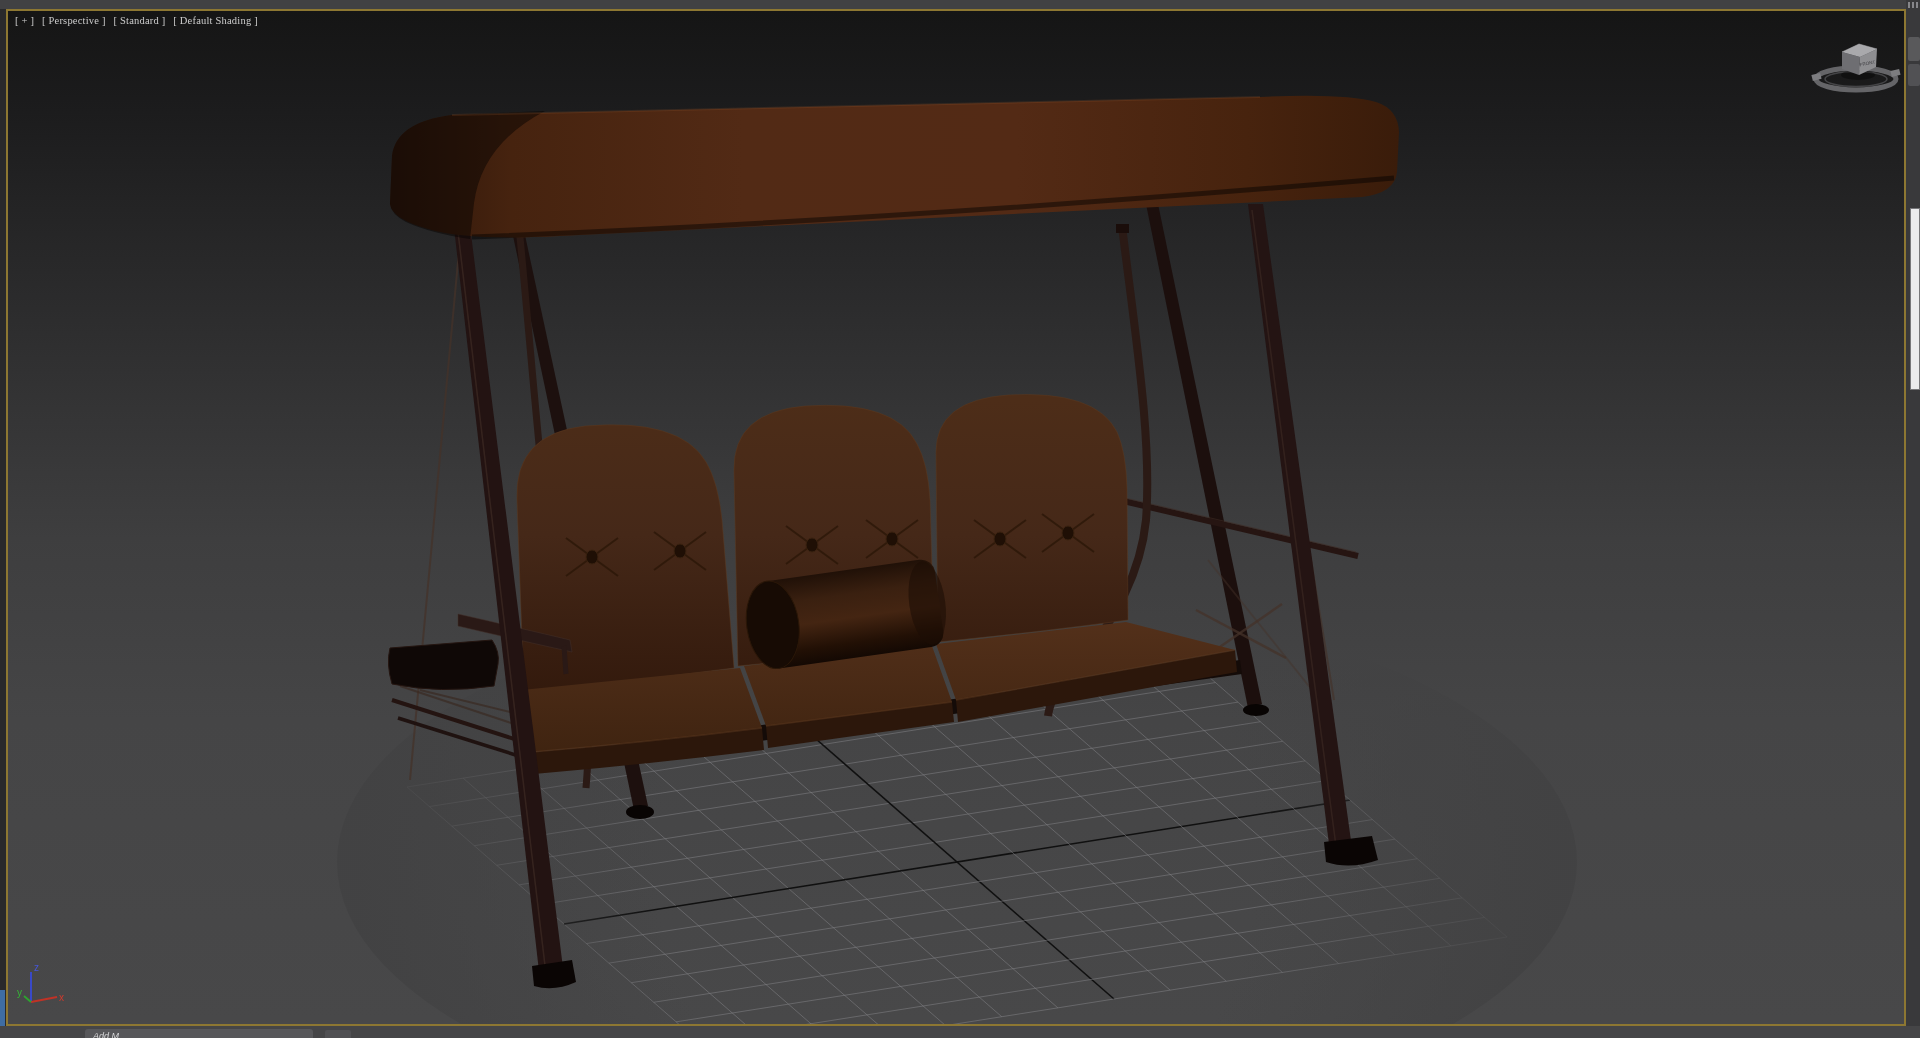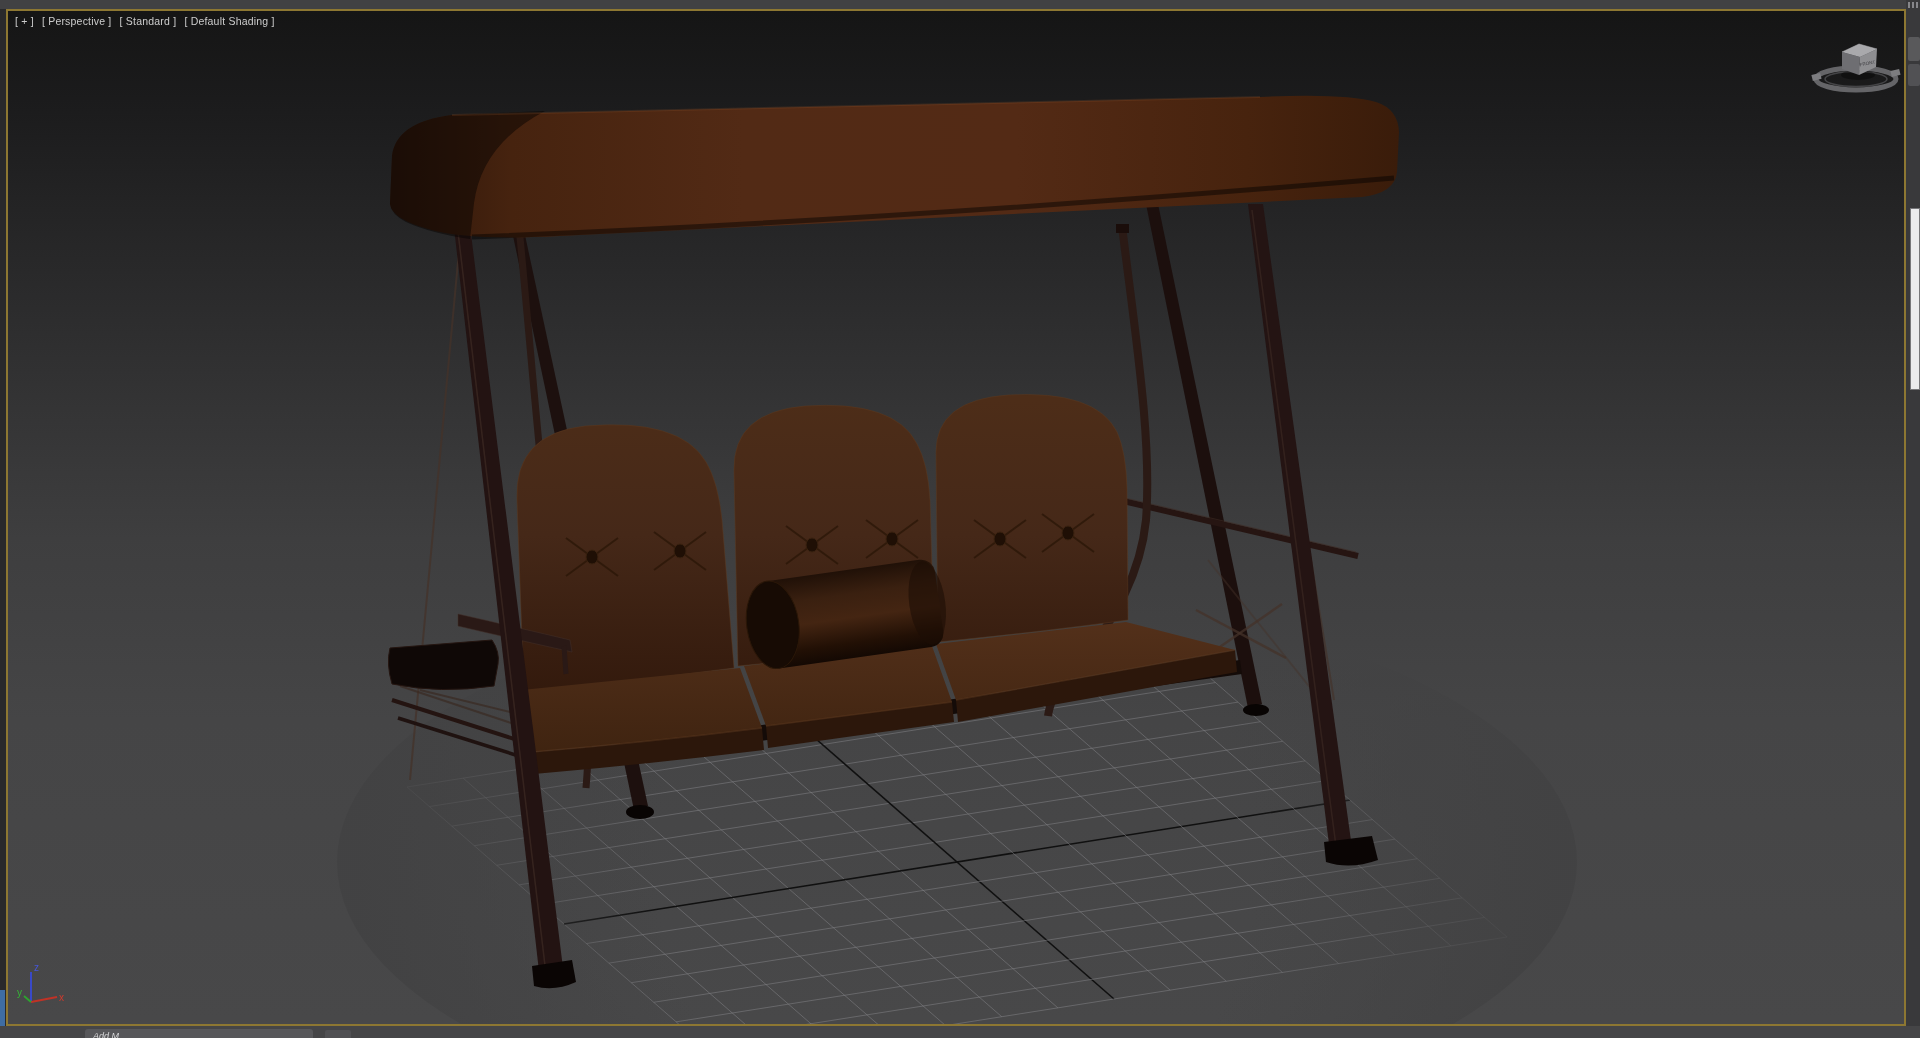--- a/index.html
+++ b/index.html
@@ -24,21 +24,21 @@
 
   
   .vp-border{position:absolute;left:6px;top:9px;width:1900px;height:1017px;
       border:2px solid #8d7732;box-sizing:border-box;pointer-events:none;z-index:5;}
 
   
   .viewport{position:absolute;left:8px;top:11px;width:1896px;height:1013px;overflow:hidden;
       background:linear-gradient(180deg,#151515 0%,#1c1c1d 10%,#262627 22%,#333334 38%,
                  #3e3e3f 52%,#454546 70%,#484849 100%);}
   .vp-label{position:absolute;left:7px;top:4px;font-size:10.5px;color:#cdcdcd;
-      letter-spacing:.2px;white-space:nowrap;z-index:4;}
+      letter-spacing:.2px;white-space:nowrap;z-index:4;font-family:Liberation Serif, serif;}
   .vp-label span{margin-right:5px;cursor:default;}
   svg.scene{position:absolute;left:0;top:0;z-index:1;}
 </style>
 </head>
 <body>
 
 <div class="app">
 
   <div class="top-strip"></div>
   <div class="left-strip"></div>

